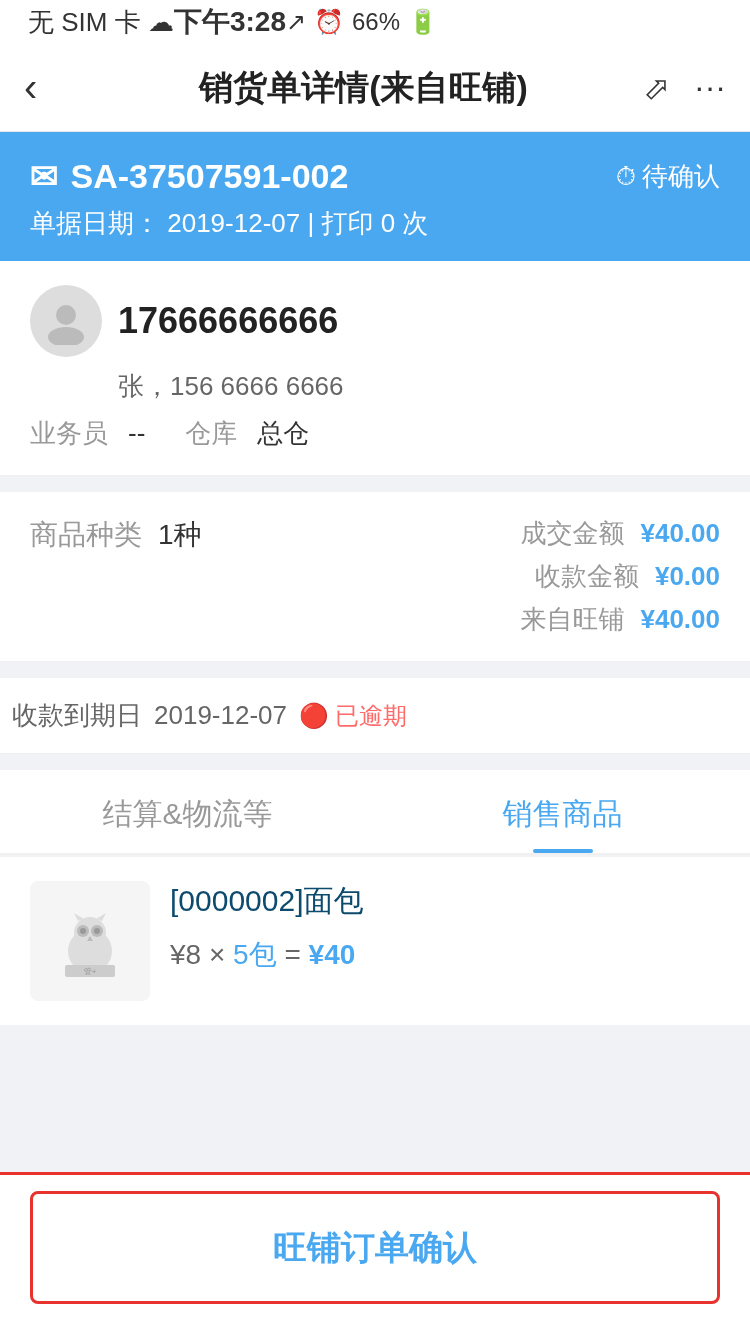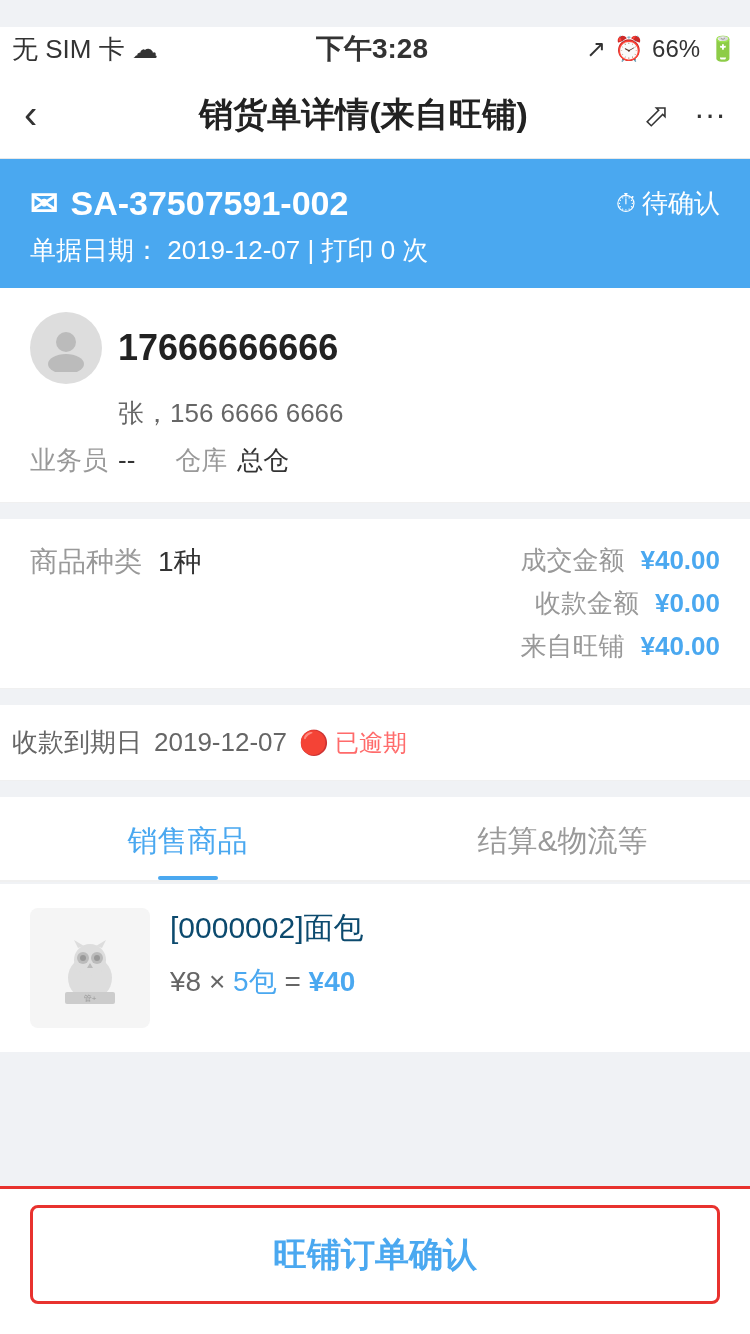--- a/index.html
+++ b/index.html
@@ -14,25 +14,23 @@
       position: relative;
     }
 
     
     .status-bar {
       width: 100%;
       height: 44px;
       background: #fff;
       display: flex;
       align-items: center;
-      justify-content: space-between;
-      padding: 0 12px;
+      padding: 0 28px;
       font-size: 26px;
       font-weight: 500;
-      margin-top: 27px;
     }
     .status-left { display: flex; align-items: center; gap: 8px; }
     .status-center { font-size: 28px; font-weight: 600; }
     .status-right { display: flex; align-items: center; gap: 8px; font-size: 24px; }
 
     
     .nav-bar {
       width: 100%;
       height: 88px;
       background: #fff;
@@ -133,21 +131,21 @@
     }
     .customer-meta {
       display: flex;
       align-items: center;
       gap: 40px;
       padding-left: 0;
       font-size: 26px;
       color: #666;
       margin-top: 8px;
     }
-    .meta-item { display: flex; align-items: center; gap: 10px; }
+    .meta-item { display: flex; align-items: center; gap: 20px; }
     .meta-label { color: #999; }
     .meta-value { color: #333; }
 
     
     .summary-section {
       background: #fff;
       padding: 24px 30px;
       border-bottom: 1px solid #f0f0f0;
       margin-top: 16px;
     }
@@ -282,21 +280,21 @@
       position: fixed;
       bottom: 0;
       left: 0;
       width: 750px;
       background: #fff;
       padding: 16px 30px 30px;
       border-top: 3px solid #e8322e;
     }
     .confirm-btn {
       width: 100%;
-      height: 99px;
+      height: 113px;
       background: #fff;
       border: 3px solid #e8322e;
       border-radius: 8px;
       color: #4aa8f0;
       font-size: 34px;
       font-weight: 600;
       display: flex;
       align-items: center;
       justify-content: center;
       cursor: pointer;
@@ -402,25 +400,25 @@
   <span>收款到期日</span>
   <span>2019-12-07</span>
   <span class="overdue-badge">
     <span>🔴</span>
     <span>已逾期</span>
   </span>
 </div>
 
 <div class="tabs-section">
   <div class="tabs-row">
+    <div class="tab-item">
+      <span>结算&amp;物流等</span>
+    </div>
     <div class="tab-item active">
       <span>销售商品</span>
-    </div>
-    <div class="tab-item">
-      <span>结算&amp;物流等</span>
     </div>
   </div>
 </div>
 
 <div class="products-section">
   <div class="product-item">
     <div class="product-thumb">
 
       <svg width="80" height="80" viewBox="0 0 80 80" fill="none">
         <rect width="80" height="80" fill="#f5f5f5"></rect>

